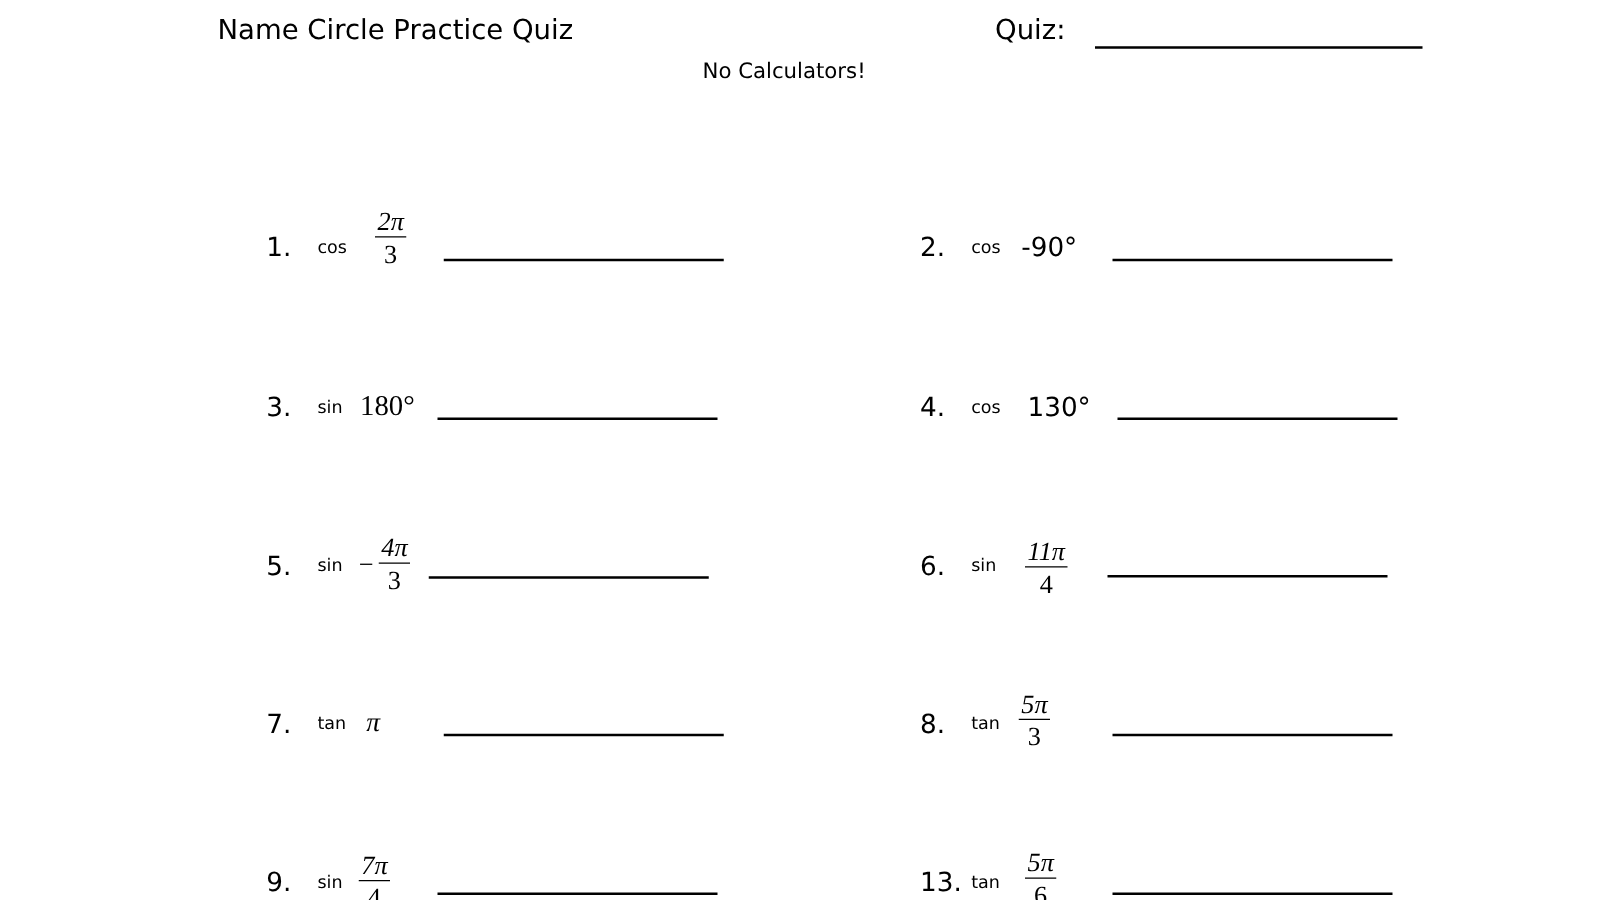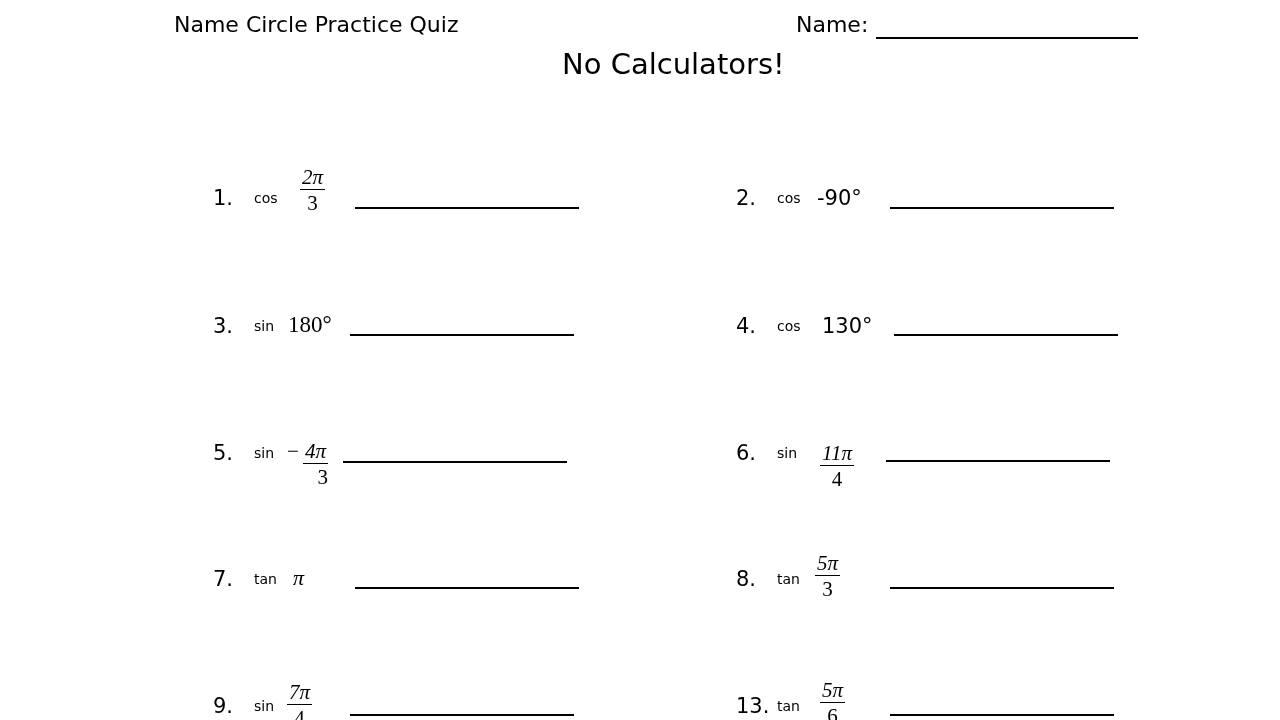--- a/index.html
+++ b/index.html
@@ -7,21 +7,21 @@
       width: 1280px; height: 720px; overflow: hidden;
       background: #ffffff; color: #000000;
       position: relative;
       font-family: "DejaVu Sans", sans-serif;
     }
     .hand { font-family: "DejaVu Sans", sans-serif; font-size: 22px; letter-spacing: 0px; }
     .abs { position: absolute; }
     .title { left: 174px; top: 12px; font-size: 22px; }
     .name-label { left: 796px; top: 12px; font-size: 22px; }
     .name-line { left: 876px; top: 37px; width: 262px; height: 0; border-top: 2px solid #000; }
-    .subtitle { left: 562px; top: 47px; font-size: 29px; }
+    .subtitle { left: 562px; top: 47px; font-size: 17px; }
 
     .item { position: absolute; height: 60px; }
     .num { position: absolute; top: 0; font-size: 21px; line-height: 24px; }
     .fn { position: absolute; top: 0; font-size: 14px; line-height: 24px; }
     .arg-deg { position: absolute; top: 0; font-size: 21px; line-height: 24px; }
     .arg-serif { font-family: "Liberation Serif", serif; font-size: 23px; }
     .pi { font-family: "Liberation Serif", serif; font-style: italic; }
     .frac {
       position: absolute; display: inline-flex; flex-direction: column; align-items: center;
       font-family: "Liberation Serif", serif; font-size: 21px; line-height: 22px;
@@ -29,21 +29,21 @@
     .frac .n { padding: 0 2px 1px; }
     .frac .bar { height: 0; border-top: 1px solid #000; align-self: stretch; }
     .frac .d { padding-top: 2px; }
     .neg { position: absolute; font-family: "Liberation Serif", serif; font-size: 21px; }
     .answer-line { position: absolute; height: 0; border-top: 2px solid #000; width: 224px; }
   </style>
 </head>
 <body>
 
 <div class="abs hand title">Name Circle Practice Quiz</div>
-<div class="abs hand name-label">Name:</div>
+<div class="abs hand name-label">Quiz:</div>
 <div class="abs name-line"></div>
 <div class="abs hand subtitle">No Calculators!</div>
 
 <div class="item" style="left:213px; top:166px; width:380px;">
   <span class="num" style="left:0; top:20px;">1.</span>
   <span class="fn" style="left:41px; top:20px;">cos</span>
   <span class="frac" style="left:87px; top:0;">
     <span class="n pi">2π</span>
     <span class="bar"></span>
     <span class="d">3</span>
@@ -69,32 +69,32 @@
   <span class="num" style="left:0; top:14px;">4.</span>
   <span class="fn" style="left:41px; top:14px;">cos</span>
   <span class="arg-deg" style="left:86px; top:14px;">130°</span>
   <span class="answer-line" style="left:158px; top:34px;"></span>
 </div>
 
 <div class="item" style="left:213px; top:424px; width:380px;">
   <span class="num" style="left:0; top:17px;">5.</span>
   <span class="fn" style="left:41px; top:17px;">sin</span>
   <span class="neg" style="left:74px; top:15px;">−</span>
-  <span class="frac" style="left:90px; top:16px;align-items:flex-end;">
+  <span class="frac" style="left:90px; top:3px;">
     <span class="n pi">4π</span>
     <span class="bar"></span>
     <span class="d">3</span>
   </span>
   <span class="answer-line" style="left:130px; top:37px;"></span>
 </div>
 
 <div class="item" style="left:736px; top:426px; width:400px;">
   <span class="num" style="left:0; top:15px;">6.</span>
   <span class="fn" style="left:41px; top:15px;">sin</span>
-  <span class="frac" style="left:84px; top:16px;">
+  <span class="frac" style="left:84px; top:4px;">
     <span class="n pi">11π</span>
     <span class="bar"></span>
     <span class="d">4</span>
   </span>
   <span class="answer-line" style="left:150px; top:34px;"></span>
 </div>
 
 <div class="item" style="left:213px; top:556px; width:380px;">
   <span class="num" style="left:0; top:11px;">7.</span>
   <span class="fn" style="left:41px; top:11px;">tan</span>

